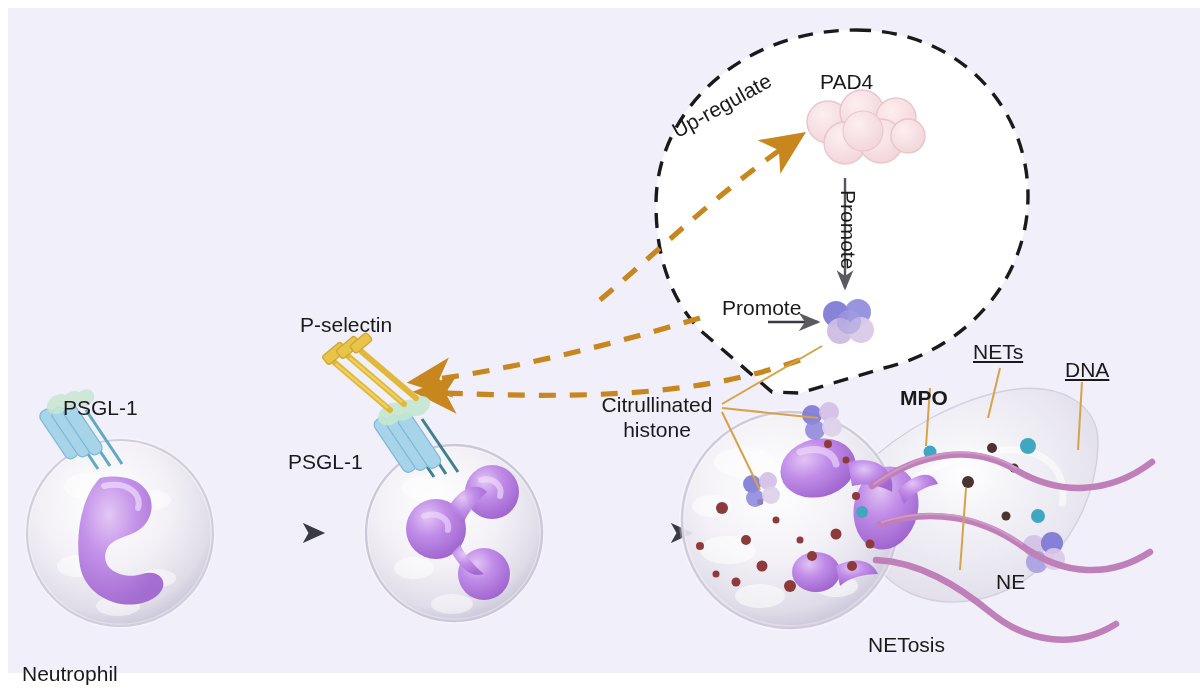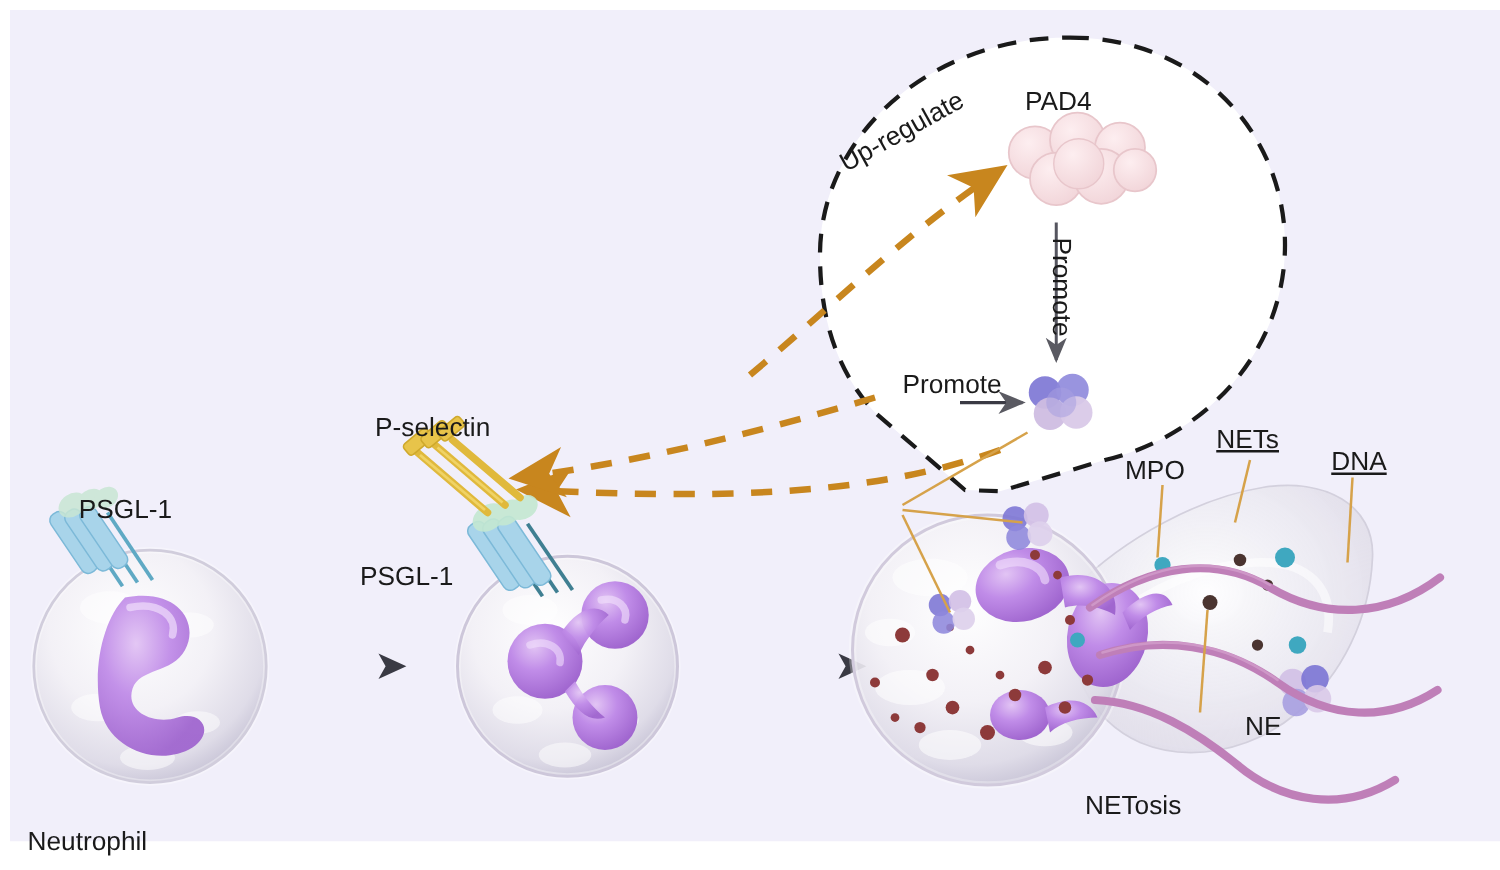--- a/index.html
+++ b/index.html
@@ -294,30 +294,34 @@
     <line x1="1000" y1="368" x2="988" y2="418" stroke="#d6a24a" stroke-width="2"></line>
 
     <line x1="1082" y1="382" x2="1078" y2="450" stroke="#d6a24a" stroke-width="2"></line>
 
     <line x1="960" y1="570" x2="966" y2="488" stroke="#d6a24a" stroke-width="2"></line>
   </svg>
 
   <div class="lbl" style="left:63px;top:396px;">PSGL-1</div>
   <div class="lbl" style="left:22px;top:662px;">Neutrophil</div>
 
-  <div class="lbl" style="left:300px;top:331px;">P-selectin</div>
+  <div class="lbl" style="left:300px;top:313px;">P-selectin</div>
   <div class="lbl" style="left:288px;top:450px;">PSGL-1</div>
 
   <div class="lbl" style="left:820px;top:70px;text-align:right;">PAD4</div>
 
   <div class="lbl" style="left:668px;top:122px;transform:rotate(-29deg);transform-origin:left top;">Up-regulate</div>
 
   <div class="lbl" style="left:860px;top:190px;transform:rotate(90deg);transform-origin:left top;">Promote</div>
 
   <div class="lbl" style="left:722px;top:296px;">Promote</div>
 
-
-  <div class="lbl" style="left:900px;top:365px;">MPO</div>
+  <div class="lbl ctr" style="left:592px;top:392px;width:130px;line-height:1.2;">
+    <div>Citrullinated</div>
+    <div>histone</div>
+  </div>
+
+  <div class="lbl" style="left:900px;top:386px;font-weight:bold;">MPO</div>
   <div class="lbl" style="left:973px;top:340px;text-decoration:underline;">NETs</div>
   <div class="lbl" style="left:1065px;top:358px;text-decoration:underline;">DNA</div>
   <div class="lbl" style="left:996px;top:570px;">NE</div>
   <div class="lbl" style="left:868px;top:633px;">NETosis</div>
 </div>
 
 </body></html>

